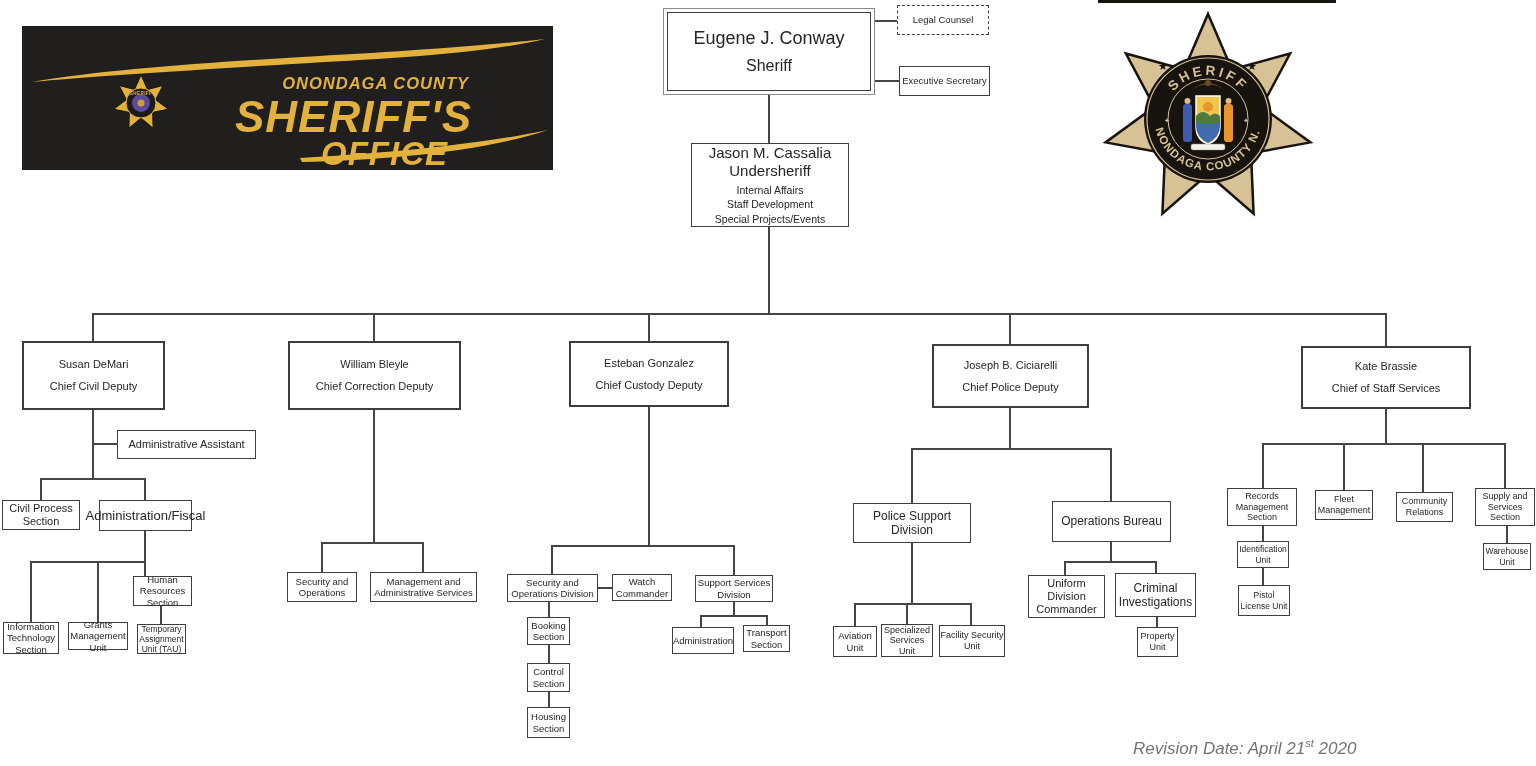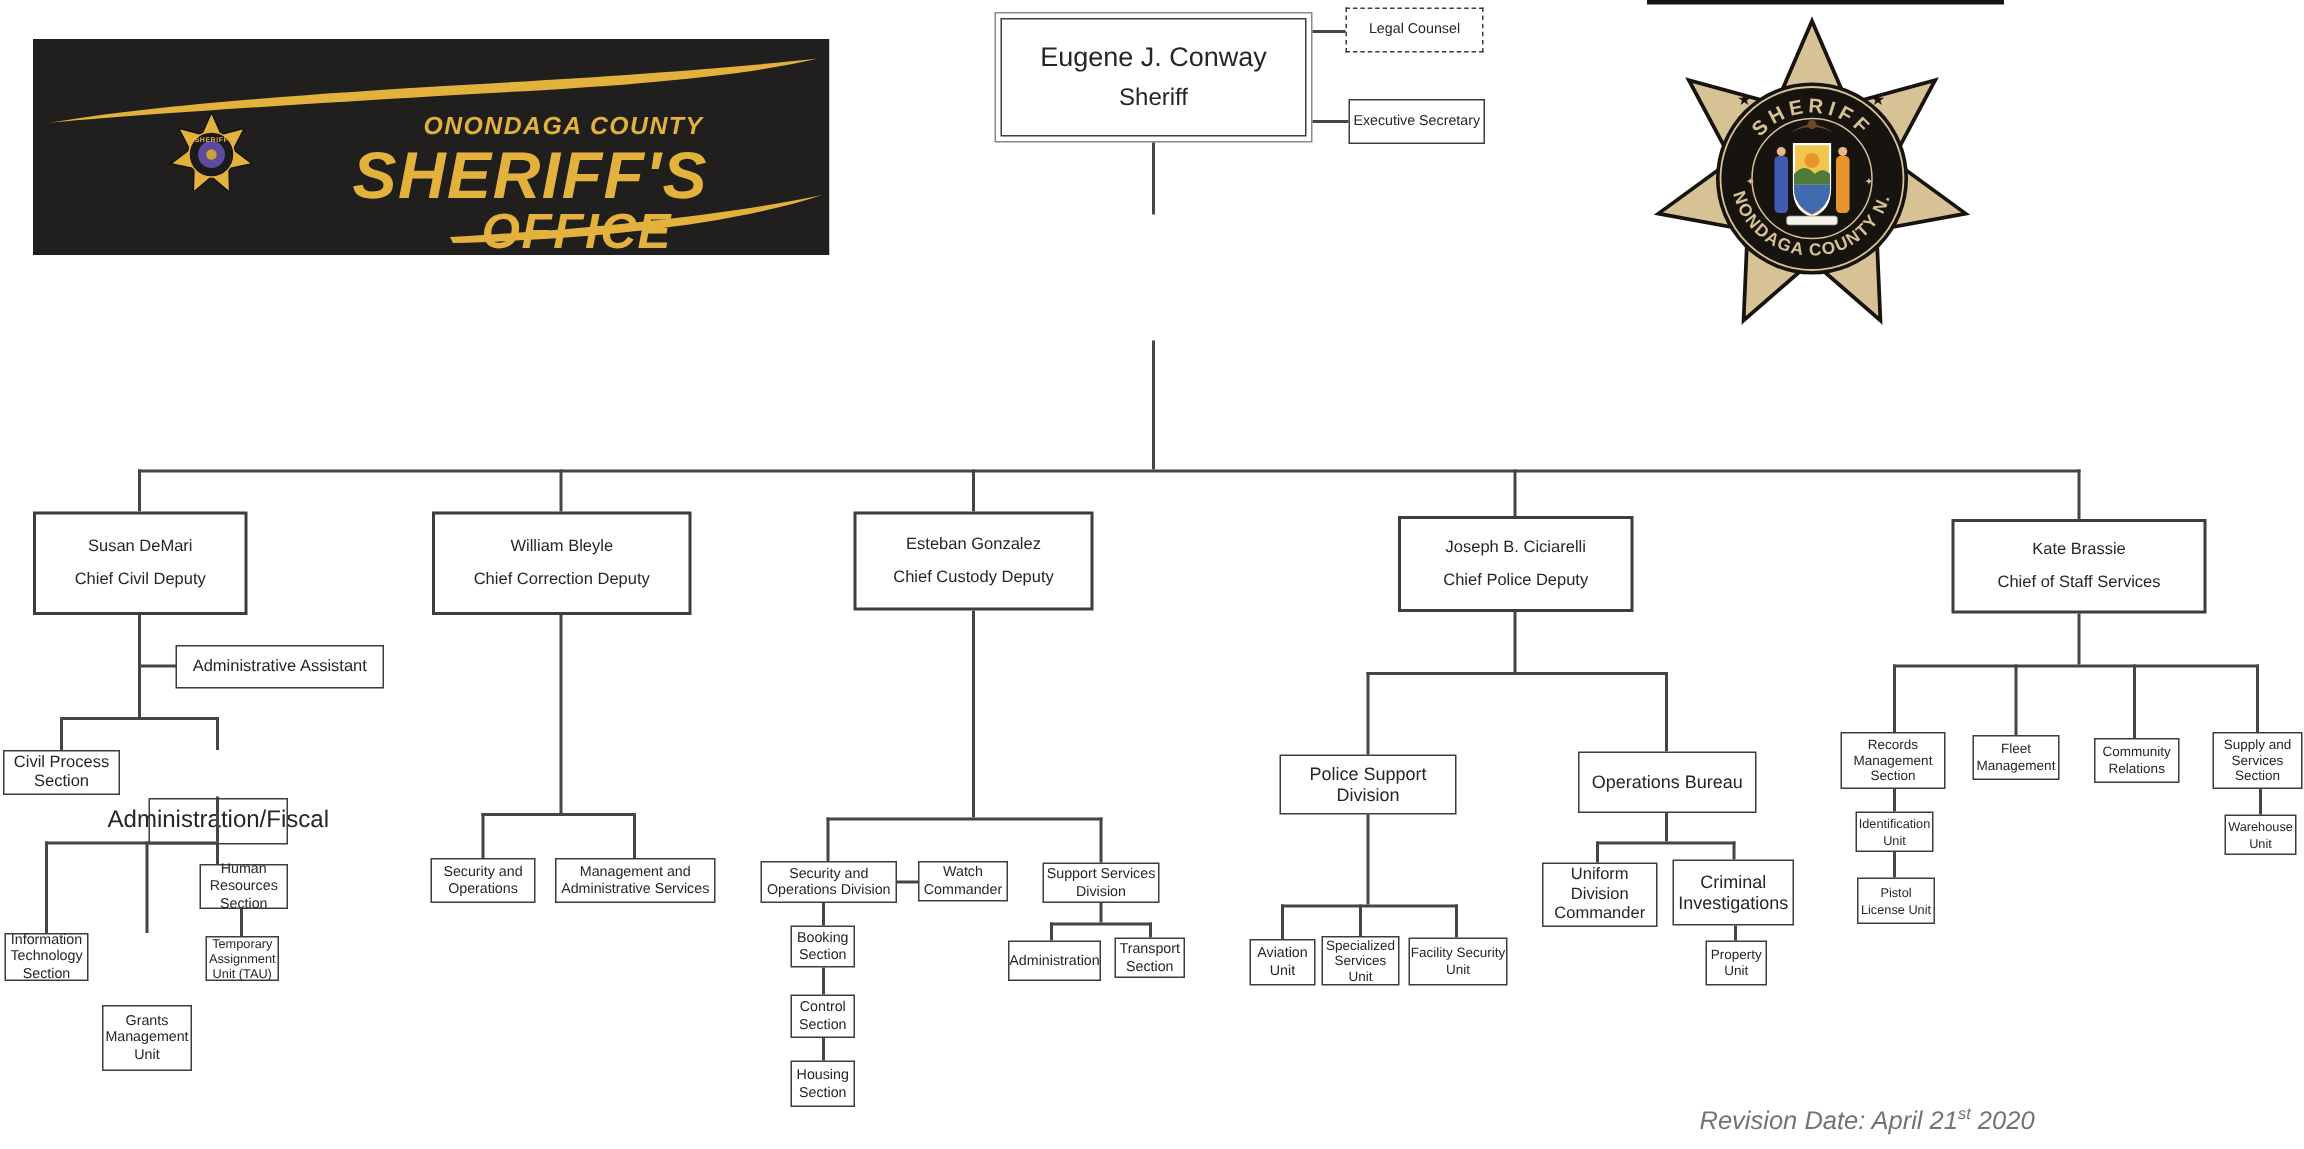--- a/index.html
+++ b/index.html
@@ -94,20 +94,27 @@
       <div style="font-size:16px;">Sheriff</div>
     </div>
   </div>
   <div class="box dashed f10" style="left:897px;top:5px;width:92px;height:30px;">
       <span>Legal Counsel</span>
     </div>
   <div class="box f10" style="left:899px;top:66px;width:91px;height:30px;">
       <span>Executive Secretary</span>
     </div>
 
+  <div class="box us" style="left:691px;top:143px;width:158px;height:84px;border-width:1.5px;padding:3px 0;">
+    <div class="nm">Jason M. Cassalia</div>
+    <div class="nm" style="margin-bottom:3px;">Undersheriff</div>
+    <div class="sub">Internal Affairs</div>
+    <div class="sub">Staff Development</div>
+    <div class="sub">Special Projects/Events</div>
+  </div>
 
   <div class="box big" style="left:22px;top:341px;width:143px;height:69px;">
     <div class="nm">Susan DeMari</div>
     <div>Chief Civil Deputy</div>
   </div>
   <div class="box big" style="left:288px;top:341px;width:173px;height:69px;">
     <div class="nm">William Bleyle</div>
     <div>Chief Correction Deputy</div>
   </div>
   <div class="box big" style="left:569px;top:341px;width:160px;height:66px;">
@@ -122,30 +129,30 @@
     <div class="nm">Kate Brassie</div>
     <div>Chief of Staff Services</div>
   </div>
 
   <div class="box f11" style="left:117px;top:430px;width:139px;height:29px;">
       <span>Administrative Assistant</span>
     </div>
   <div class="box f11" style="left:2px;top:500px;width:78px;height:30px;">
       <span>Civil Process Section</span>
     </div>
-  <div class="box" style="left:99px;top:500px;width:93px;height:31px;font-size:16px;margin-top:32px;">
+  <div class="box" style="left:99px;top:500px;width:93px;height:31px;font-size:13px;">
       <span>Administration/Fiscal</span>
     </div>
   <div class="box f10" style="left:133px;top:576px;width:59px;height:30px;">
       <span>Human Resources Section</span>
     </div>
   <div class="box f10" style="left:3px;top:622px;width:56px;height:32px;">
       <span>Information Technology Section</span>
     </div>
-  <div class="box f10" style="left:68px;top:622px;width:60px;height:44px;margin-top:48px;">
+  <div class="box f10" style="left:68px;top:622px;width:60px;height:28px;">
       <span>Grants Management Unit</span>
     </div>
   <div class="box f8" style="left:137px;top:624px;width:49px;height:30px;">
       <span>Temporary Assignment Unit (TAU)</span>
     </div>
 
   <div class="box f10" style="left:287px;top:572px;width:70px;height:30px;">
       <span>Security and Operations</span>
     </div>
   <div class="box f10" style="left:370px;top:572px;width:107px;height:30px;">

